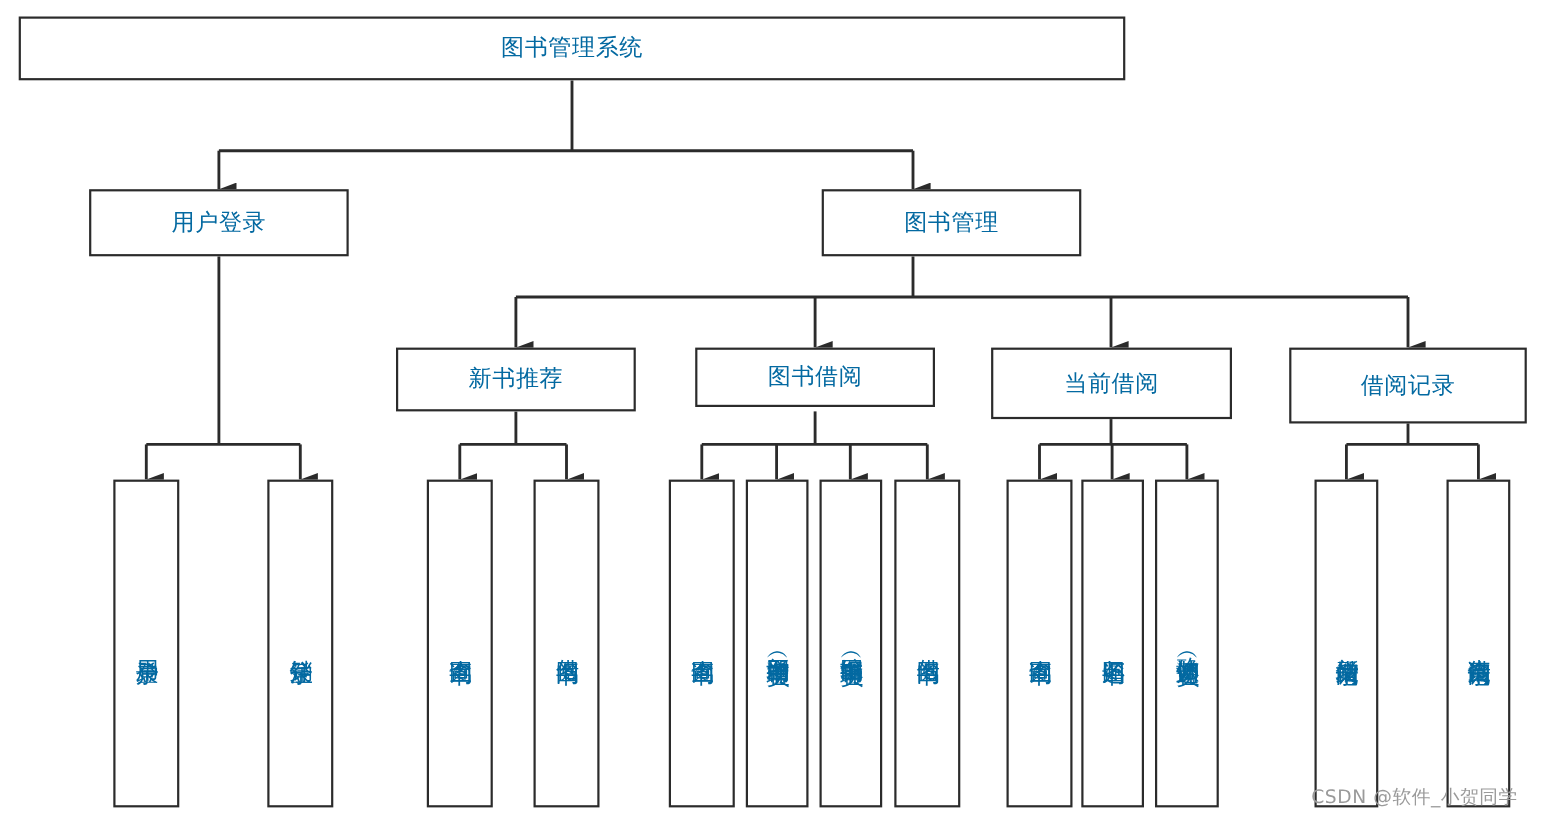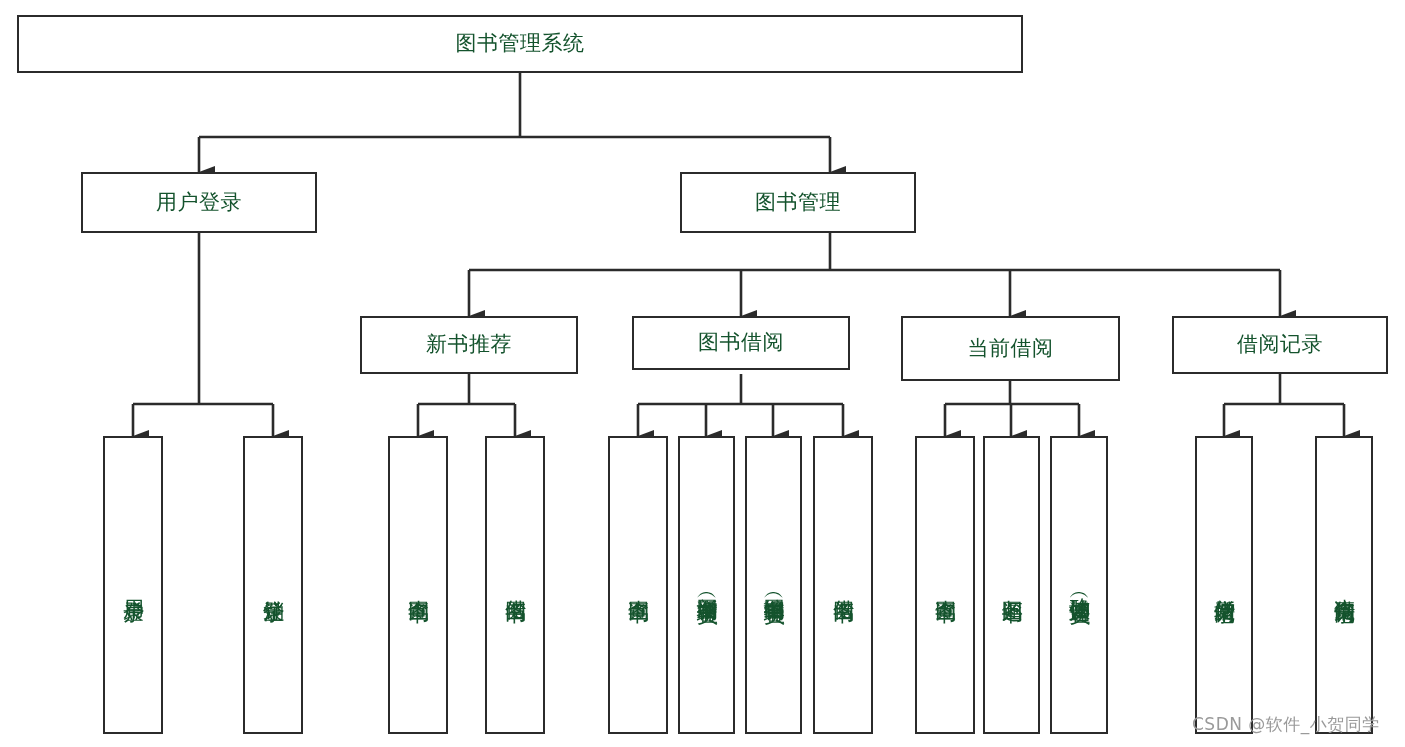--- a/index.html
+++ b/index.html
@@ -26,21 +26,21 @@
     pointer-events: none;
   }
   .node {
     position: absolute;
     box-sizing: border-box;
     background: #ffffff;
     border: 2px solid #2b2b2b;
     display: flex;
     align-items: center;
     justify-content: center;
-    color: #14532d;
+    color: #0369a1;
   }
   .node.horiz .label {
     font-size: 21px;
     line-height: 1.1;
     white-space: nowrap;
     letter-spacing: 0.5px;
   }
   .node.vert {
     align-items: center;
     justify-content: center;
@@ -106,33 +106,33 @@
       <line x1="1224" y1="404" x2="1224" y2="436" stroke="#2b2b2b" stroke-width="2.6" marker-end="url(#arrow)"></line>
       <line x1="1344" y1="404" x2="1344" y2="436" stroke="#2b2b2b" stroke-width="2.6" marker-end="url(#arrow)"></line>
     </svg>
   <div id="nodes-layer">
       <div class="node horiz" style="left: 17px; top: 15px; width: 1006px; height: 58px;">
         <span class="label">图书管理系统</span>
       </div>
       <div class="node horiz" style="left: 81px; top: 172px; width: 236px; height: 61px;">
         <span class="label">用户登录</span>
       </div>
-      <div class="node horiz" style="left: 680px; top: 172px; width: 236px; height: 61px;">
+      <div class="node horiz" style="left: 747px; top: 172px; width: 236px; height: 61px;">
         <span class="label">图书管理</span>
       </div>
       <div class="node horiz" style="left: 360px; top: 316px; width: 218px; height: 58px;">
         <span class="label">新书推荐</span>
       </div>
       <div class="node horiz" style="left: 632px; top: 316px; width: 218px; height: 54px;">
         <span class="label">图书借阅</span>
       </div>
       <div class="node horiz" style="left: 901px; top: 316px; width: 219px; height: 65px;">
         <span class="label">当前借阅</span>
       </div>
-      <div class="node horiz" style="left: 1172px; top: 316px; width: 216px; height: 58px;">
+      <div class="node horiz" style="left: 1172px; top: 316px; width: 216px; height: 69px;">
         <span class="label">借阅记录</span>
       </div>
       <div class="node vert" style="left: 103px; top: 436px; width: 60px; height: 298px;">
         <span class="label">用户登录</span>
       </div>
       <div class="node vert" style="left: 243px; top: 436px; width: 60px; height: 298px;">
         <span class="label">注销登录</span>
       </div>
       <div class="node vert" style="left: 388px; top: 436px; width: 60px; height: 298px;">
         <span class="label">查询图书</span>

